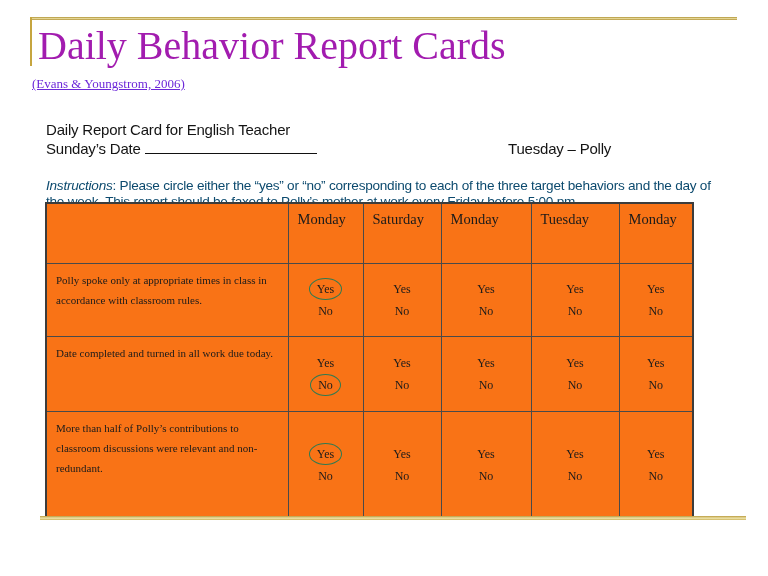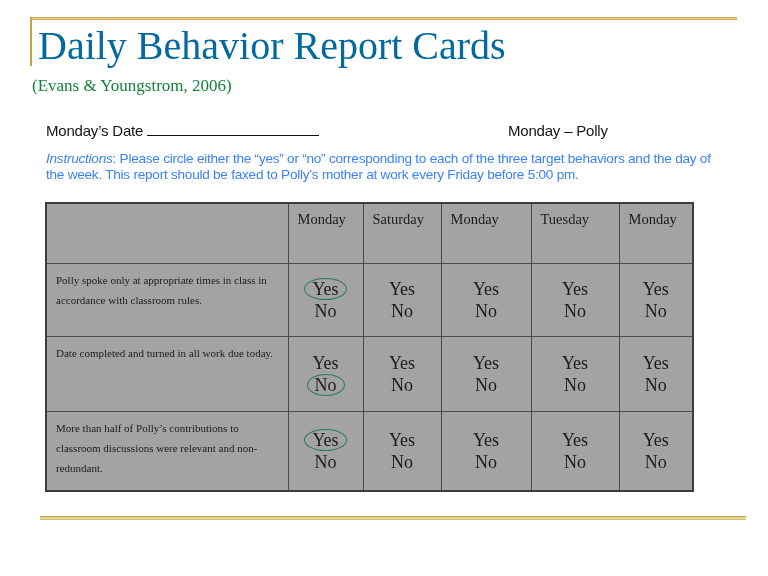--- a/index.html
+++ b/index.html
@@ -17,79 +17,80 @@
     background:#c6a53f;
   }
   .bottom-rule{
     position:absolute;left:40px;top:516px;width:706px;height:4px;
     background:linear-gradient(to bottom,#b99b3f,#efe5ab 55%,#cdb45e);
   }
   
   .title{
     position:absolute;left:38px;top:24px;width:700px;
     font-family:"Liberation Serif",serif;
-    font-size:40px;line-height:44px;color:#0369a1;letter-spacing:0px;
+    font-size:40px;line-height:44px;color:#a21caf;letter-spacing:0px;
   }
   .subtitle{
     position:absolute;left:32px;top:76px;width:400px;
     font-family:"Liberation Serif",serif;
-    font-size:17px;color:#15803d;
+    font-size:13px;color:#6d28d9;text-decoration:underline;
   }
   
   .form-block{position:absolute;left:46px;top:121px;width:690px;color:#141414;}
   .form-heading{font-size:15px;line-height:18px;letter-spacing:-0.2px;}
   .date-row{position:relative;height:20px;margin-top:1px;font-size:15px;letter-spacing:-0.2px;}
   .date-label{display:inline-block;}
   .date-underline{
     display:inline-block;width:172px;height:13px;margin-left:4px;
     border-bottom:1.6px solid #111;vertical-align:baseline;
   }
   .student-label{position:absolute;left:462px;top:0;font-size:15px;letter-spacing:-0.2px;}
   .instructions{
-    margin-top:9px;width:684px;font-size:13.6px;line-height:15.5px;letter-spacing:-0.25px;color:#3b82f6;
+    margin-top:18px;width:684px;font-size:13.6px;line-height:15.5px;letter-spacing:-0.25px;color:#0c4a6e;
   }
   .instructions .lead{font-style:italic;}
   
   .report-table{
     position:absolute;left:45px;top:202px;
     border-collapse:collapse;table-layout:fixed;
     font-family:"Liberation Serif",serif;color:#1b1b1b;
-    background:#a3a3a3;
+    background:#f97316;
   }
   .report-table td{border:1px solid #4a4a4a;padding:0;}
   .report-table{border:2px solid #3c3c3c;}
   td.day-header{
     vertical-align:top;text-align:left;
     padding:7px 4px 0 9px;font-size:14.5px;
   }
   td.behavior{
     vertical-align:top;padding:6px 8px 0 9px;
     font-size:11px;line-height:20px;
   }
-  td.options{vertical-align:middle;text-align:center;font-size:18px;}
+  td.options{vertical-align:middle;text-align:center;font-size:12px;}
   .opt-line{line-height:20px;}
   .opt{
     display:inline-block;padding:0 7px;border:1.5px solid transparent;
     border-radius:50%;
   }
   .opt.circled{border-color:#2f7a52;}
 </style>
 </head>
 <body>
 
 <div class="top-rule"></div>
 <div class="accent-vrule"></div>
 
 <div class="title">Daily Behavior Report Cards</div>
 <div class="subtitle">(Evans &amp; Youngstrom, 2006)</div>
 
 <div class="form-block">
+  <div class="form-heading">Daily Report Card for English Teacher</div>
   <div class="date-row">
-    <span class="date-label">Monday’s Date</span><span class="date-underline"></span>
-    <span class="student-label">Monday – Polly</span>
+    <span class="date-label">Sunday’s Date</span><span class="date-underline"></span>
+    <span class="student-label">Tuesday – Polly</span>
   </div>
   <div class="instructions"><span class="lead">Instructions</span><span>:  Please circle either the “yes” or “no” corresponding to each of the three target behaviors and the day of the week. This report should be faxed to Polly’s mother at work every Friday before 5:00 pm.</span></div>
 </div>
 
 <table class="report-table">
   <colgroup>
     <col style="width:242px">
       <col style="width:75px">
       <col style="width:78px">
     <col style="width:90px">
@@ -147,21 +148,21 @@
     <td class="options">
       <div class="opt-line"><span class="opt">Yes</span></div>
       <div class="opt-line"><span class="opt">No</span></div>
     </td>
     <td class="options">
       <div class="opt-line"><span class="opt">Yes</span></div>
       <div class="opt-line"><span class="opt">No</span></div>
     </td>
   </tr>
 
-  <tr style="height:80px">
+  <tr style="height:108px">
     <td class="behavior">More than half of Polly’s contributions to classroom discussions were relevant and non-redundant.</td>
     <td class="options">
       <div class="opt-line"><span class="opt circled">Yes</span></div>
       <div class="opt-line"><span class="opt">No</span></div>
     </td>
     <td class="options">
       <div class="opt-line"><span class="opt">Yes</span></div>
       <div class="opt-line"><span class="opt">No</span></div>
     </td>
     <td class="options">

